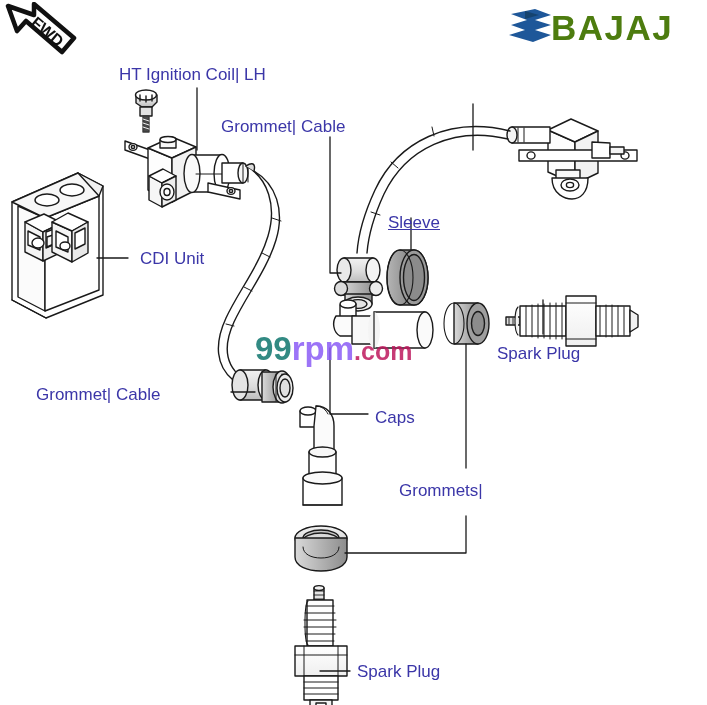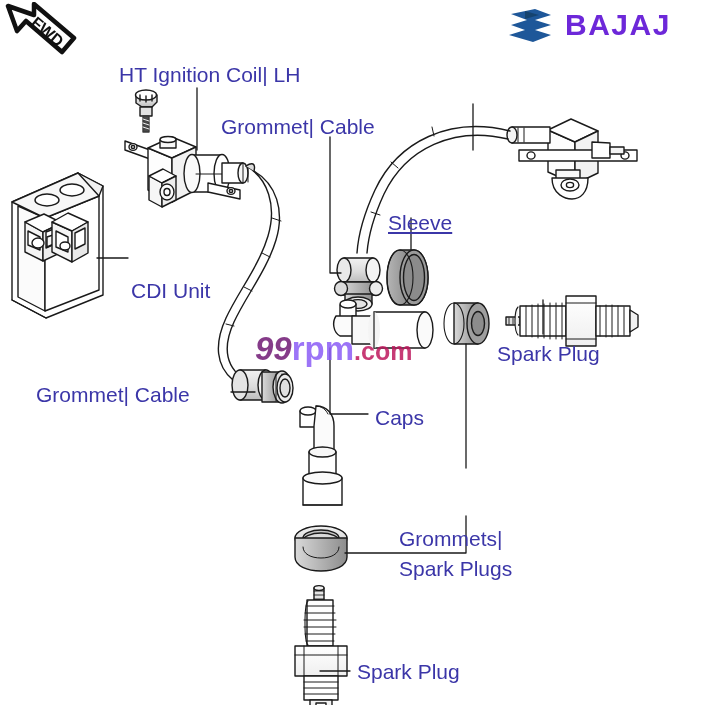--- a/index.html
+++ b/index.html
@@ -21,54 +21,54 @@
     position: absolute;
     left: 0;
     top: 0;
     width: 707px;
     height: 705px;
   }
   .lbl {
     position: absolute;
     color: #3b36a8;
     font-family: "Liberation Sans", sans-serif;
-    font-size: 21px;
+    font-size: 17px;
     line-height: 25px;
     white-space: pre;
     letter-spacing: 0px;
   }
-  .lbl.two-line { line-height: 30px; margin-top: 48px; }
+  .lbl.two-line { line-height: 30px; }
   #logo-wrap {
     position: absolute;
     left: 505px;
     top: 6px;
     width: 196px;
     height: 40px;
   }
   #logo-text {
     position: absolute;
-    left: 60px;
+    left: 46px;
     top: 2px;
-    color: #6d28d9;
+    color: #4d7c0f;
     font-family: "Liberation Sans", sans-serif;
-    font-size: 30px;
+    font-size: 35px;
     font-weight: bold;
     letter-spacing: 1.5px;
   }
   #watermark {
     position: absolute;
     left: 255px;
     top: 330px;
     font-family: "Liberation Sans", sans-serif;
     font-size: 33px;
     font-weight: bold;
     letter-spacing: 0px;
     opacity: 0.85;
   }
-  #watermark .wm-a { color: #701a75; font-style: italic; }
+  #watermark .wm-a { color: #0f766e; }
   #watermark .wm-b { color: #8b5cf6; }
   #watermark .wm-c { color: #be185d; font-size: 25px; }
   #fwd-badge {
     position: absolute;
     left: 4px;
     top: 2px;
     width: 76px;
     height: 54px;
   }
 </style>
@@ -350,21 +350,20 @@
     <div id="logo-text">BAJAJ</div>
   </div>
 
   <div id="watermark">
     <span class="wm-a">99</span><span class="wm-b">rpm</span><span class="wm-c">.com</span>
   </div>
 
   <div class="lbl" style="left:119px; top:62px;">HT Ignition Coil| LH</div>
   <div class="lbl" style="left:221px; top:114px;">Grommet| Cable</div>
   <div class="lbl" style="left:388px; top:210px;text-decoration:underline;">Sleeve</div>
-  <div class="lbl" style="left:131px; top:246px;margin-top:32px;">CDI Unit</div>
+  <div class="lbl" style="left:140px; top:246px;">CDI Unit</div>
   <div class="lbl" style="left:497px; top:341px;">Spark Plug</div>
   <div class="lbl" style="left:36px;  top:382px;">Grommet| Cable</div>
   <div class="lbl" style="left:375px; top:405px;">Caps</div>
   <div class="lbl two-line" style="left:399px; top:476px;">Grommets|</div>
-  <div class="lbl two-line" style="left:399px; top:506px;">Spark Plugs</div>
   <div class="lbl" style="left:357px; top:659px;">Spark Plug</div>
 
 </div>
 
 </body></html>

